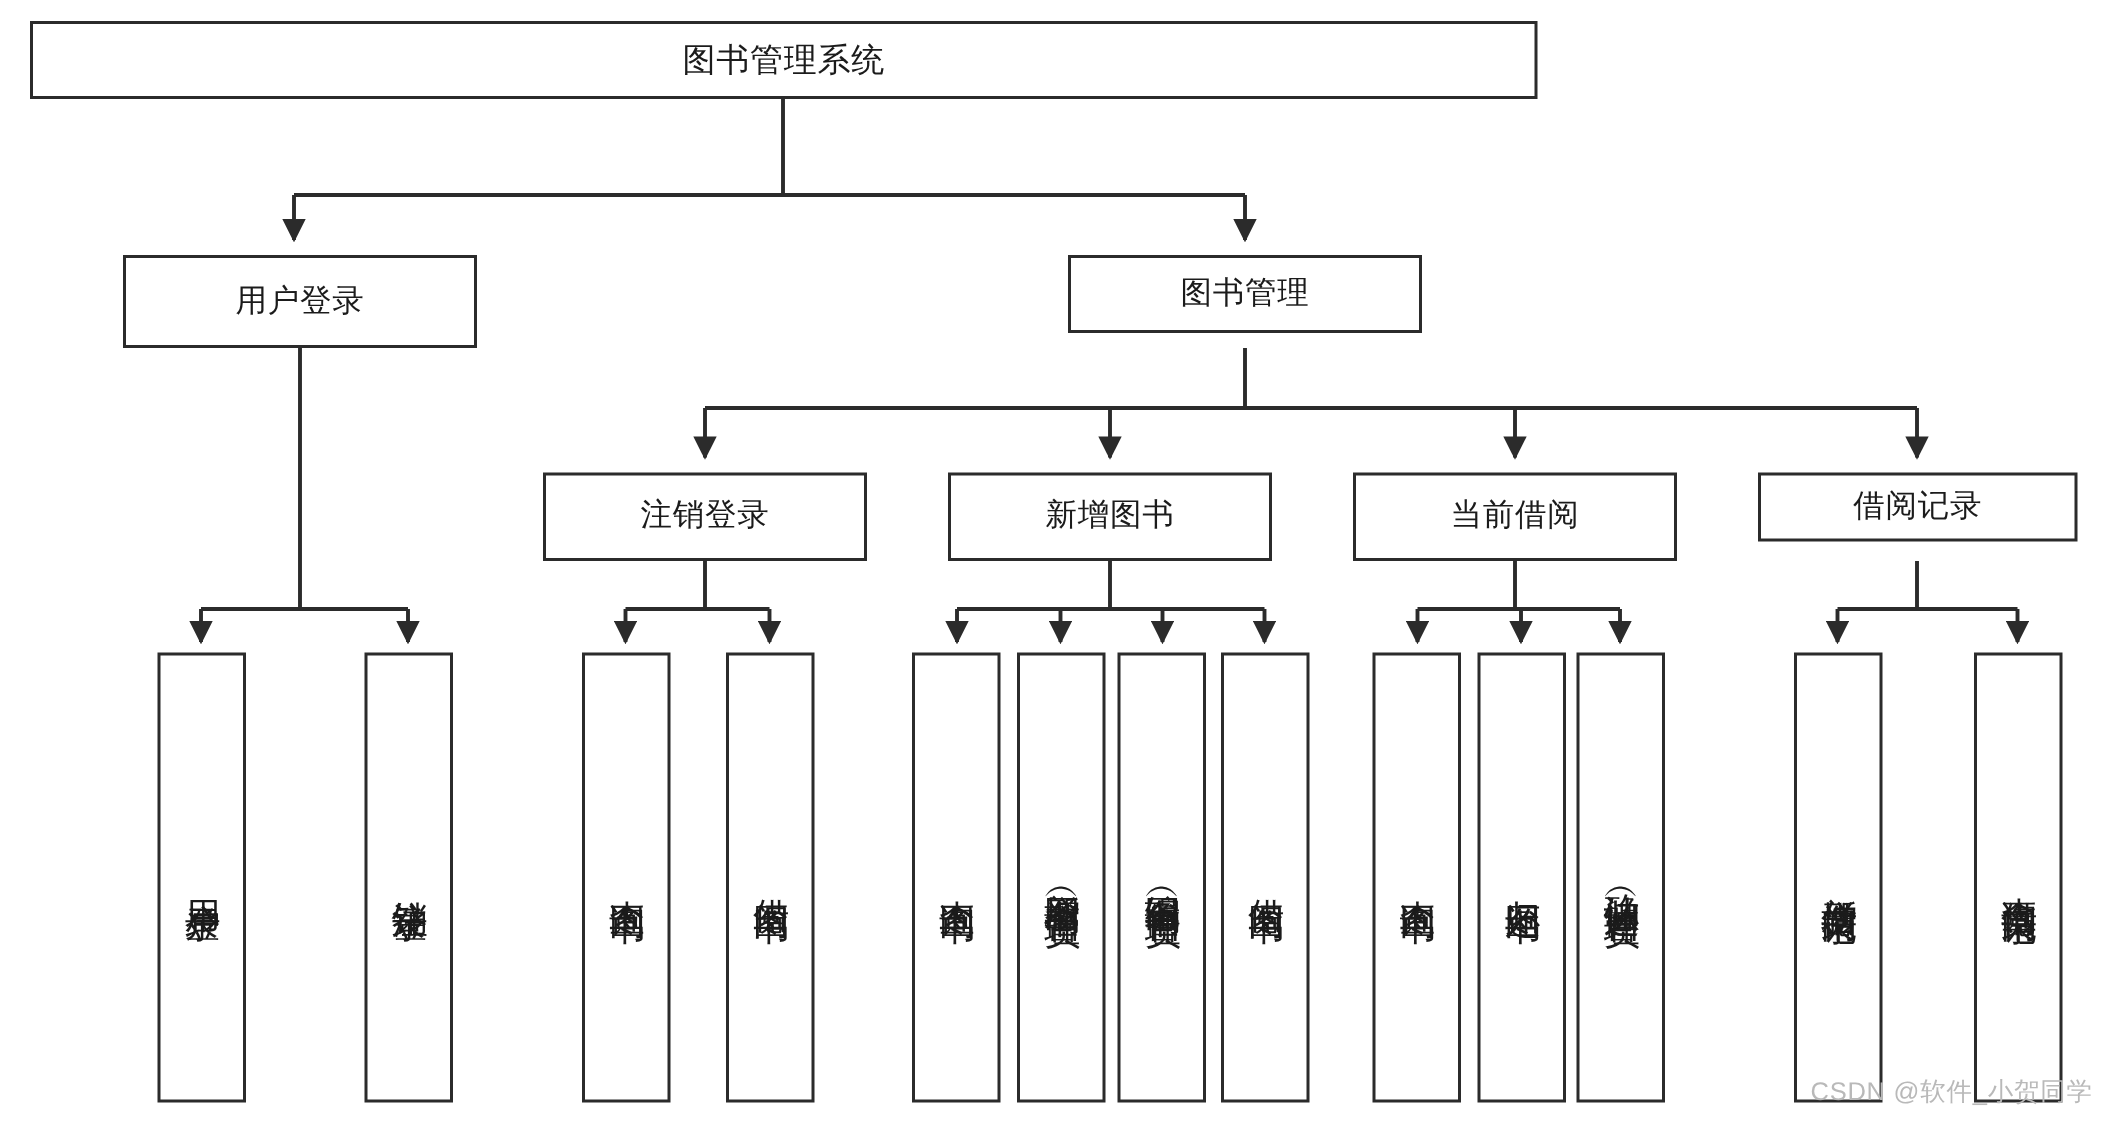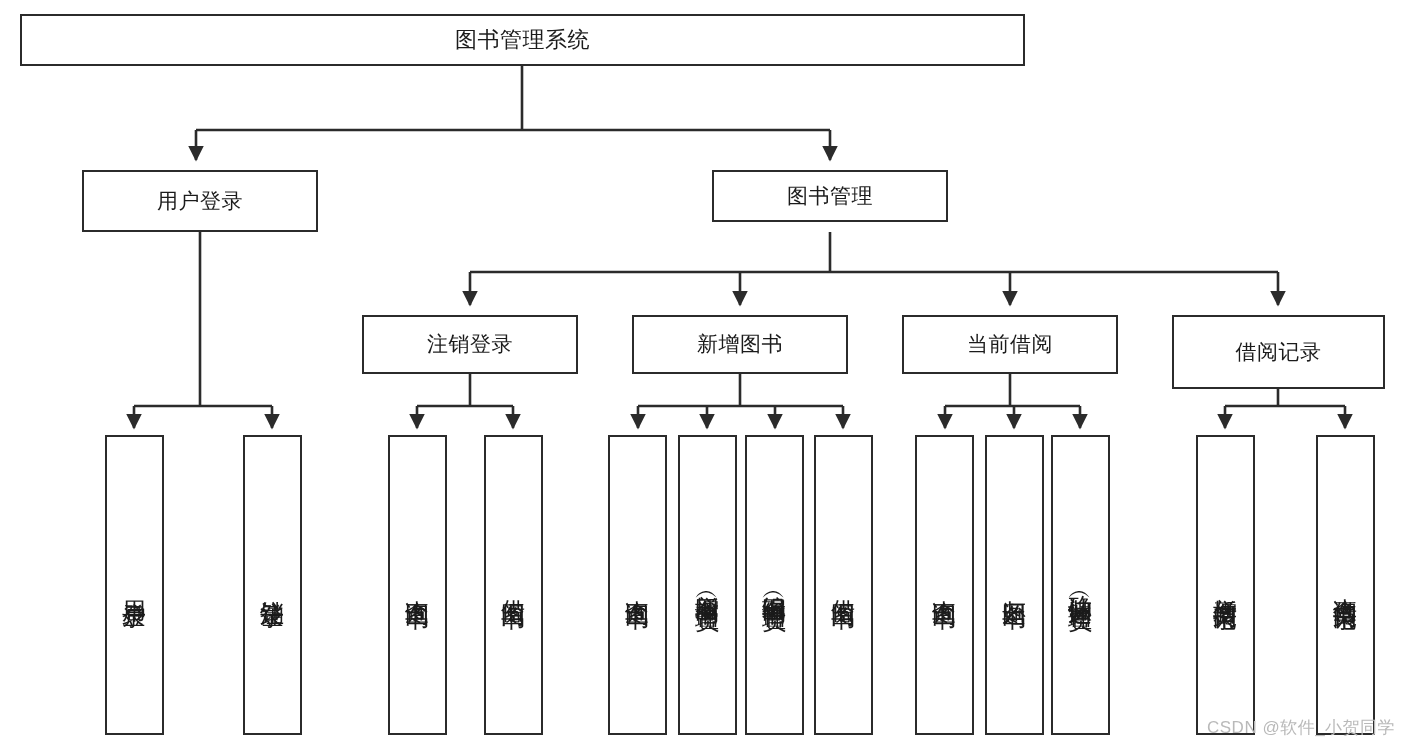--- a/index.html
+++ b/index.html
@@ -146,21 +146,21 @@
 
   <div class="node horiz" style="left:362px; top:315px; width:216px; height:59px;">
     <span class="node-label">注销登录</span>
   </div>
   <div class="node horiz" style="left:632px; top:315px; width:216px; height:59px;">
     <span class="node-label">新增图书</span>
   </div>
   <div class="node horiz" style="left:902px; top:315px; width:216px; height:59px;">
     <span class="node-label">当前借阅</span>
   </div>
-  <div class="node horiz" style="left:1172px; top:315px; width:213px; height:74px;">
+  <div class="node horiz" style="left:1172px; top:315px; width:213px; height:46px;">
     <span class="node-label">借阅记录</span>
   </div>
 
   <div class="node vert" style="left:105px; top:435px; width:59px; height:300px;">
     <span class="node-label">用户登录</span>
   </div>
   <div class="node vert" style="left:243px; top:435px; width:59px; height:300px;">
     <span class="node-label">注销登录</span>
   </div>
 

